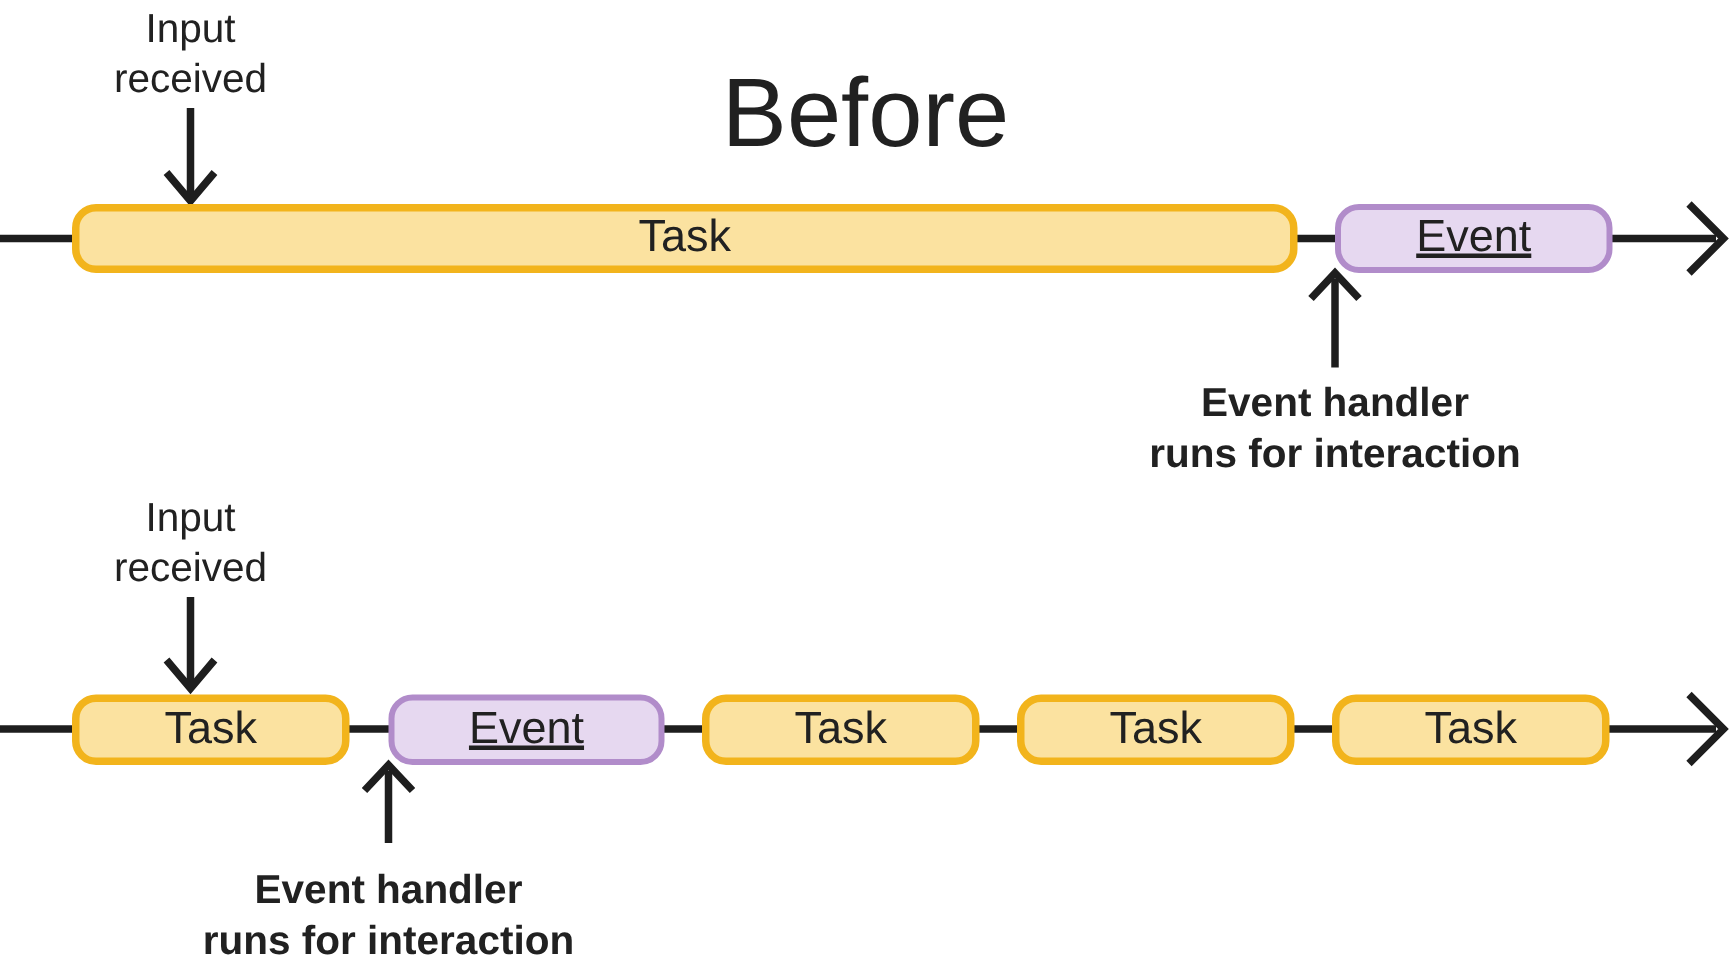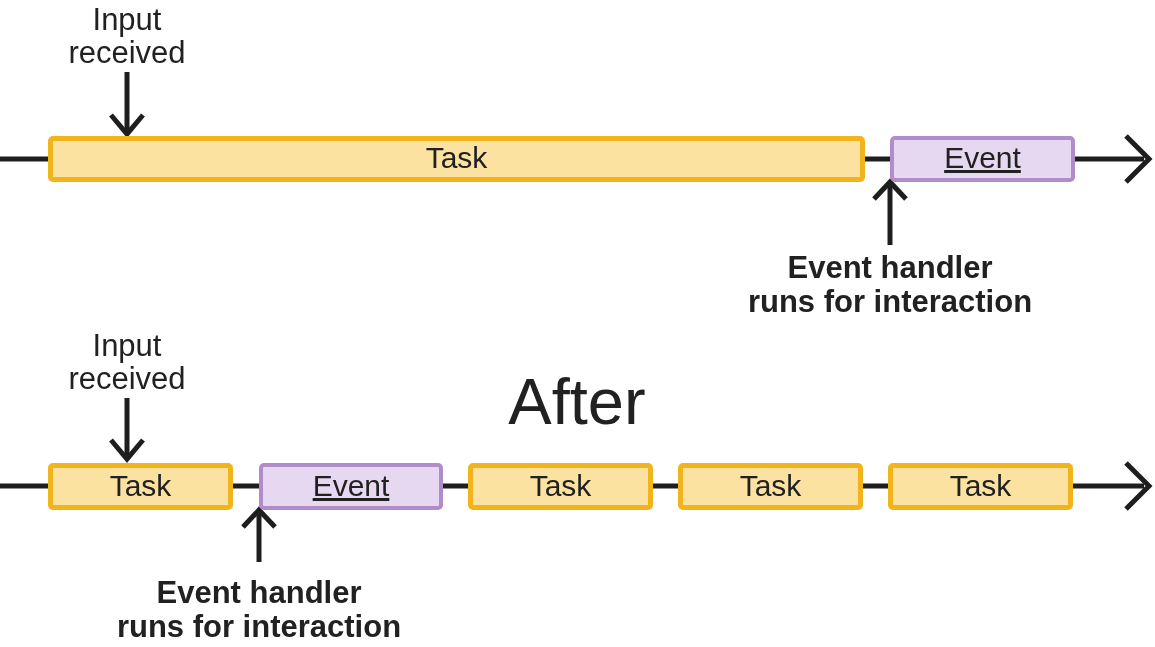--- a/index.html
+++ b/index.html
@@ -32,21 +32,21 @@
   svg.lines line, svg.lines path{
     stroke:var(--line-color);
     stroke-width:5;
     fill:none;
     stroke-linejoin:miter;
   }
   .box{
     position:absolute;
     z-index:2;
     box-sizing:border-box;
-    border-radius:5px;
+    border-radius:16px;
     display:flex;
     align-items:center;
     justify-content:center;
   }
   .box.task{
     background:var(--task-fill);
     border:5px solid var(--task-border);
   }
   .box.event{
     background:var(--event-fill);
@@ -66,21 +66,21 @@
     text-align:center;
     font-size:65px;
     line-height:70px;
     color:var(--text-color);
     white-space:nowrap;
   }
   .note{
     position:absolute;
     z-index:1;
     text-align:center;
-    font-size:31px;
+    font-size:27px;
     line-height:33px;
     color:var(--text-color);
     white-space:nowrap;
   }
   .note.handler{line-height:34px;font-weight:bold;}
 </style>
 </head>
 <body>
 
 <div class="canvas">
@@ -112,40 +112,40 @@
       <line x1="259" y1="562" x2="259" y2="514"></line>
       <path d="M 243 527 L 259 510 L 275 527"></path>
     </g>
   </svg>
 
   <div class="note" style="left:27px;top:3px;width:200px;">
     <div>Input</div>
     <div>received</div>
   </div>
 
+  <div class="title" style="left:377px;top:40px;width:400px;">Before</div>
 
   <div class="box task" style="left:48px;top:136px;width:817px;height:46px;">
     <span class="box-label">Task</span>
   </div>
 
   <div class="box event" style="left:890px;top:136px;width:185px;height:46px;">
     <span class="box-label">Event</span>
   </div>
 
   <div class="note handler" style="left:690px;top:251px;width:400px;">
     <div>Event handler</div>
     <div>runs for interaction</div>
   </div>
 
   <div class="note" style="left:27px;top:329px;width:200px;">
     <div>Input</div>
     <div>received</div>
   </div>
 
-  <div class="title" style="left:377px;top:367px;width:400px;">After</div>
 
   <div class="box task" style="left:48px;top:463px;width:185px;height:47px;">
     <span class="box-label">Task</span>
   </div>
 
   <div class="box event" style="left:259px;top:463px;width:184px;height:47px;">
     <span class="box-label">Event</span>
   </div>
 
   <div class="box task" style="left:468px;top:463px;width:185px;height:47px;">

